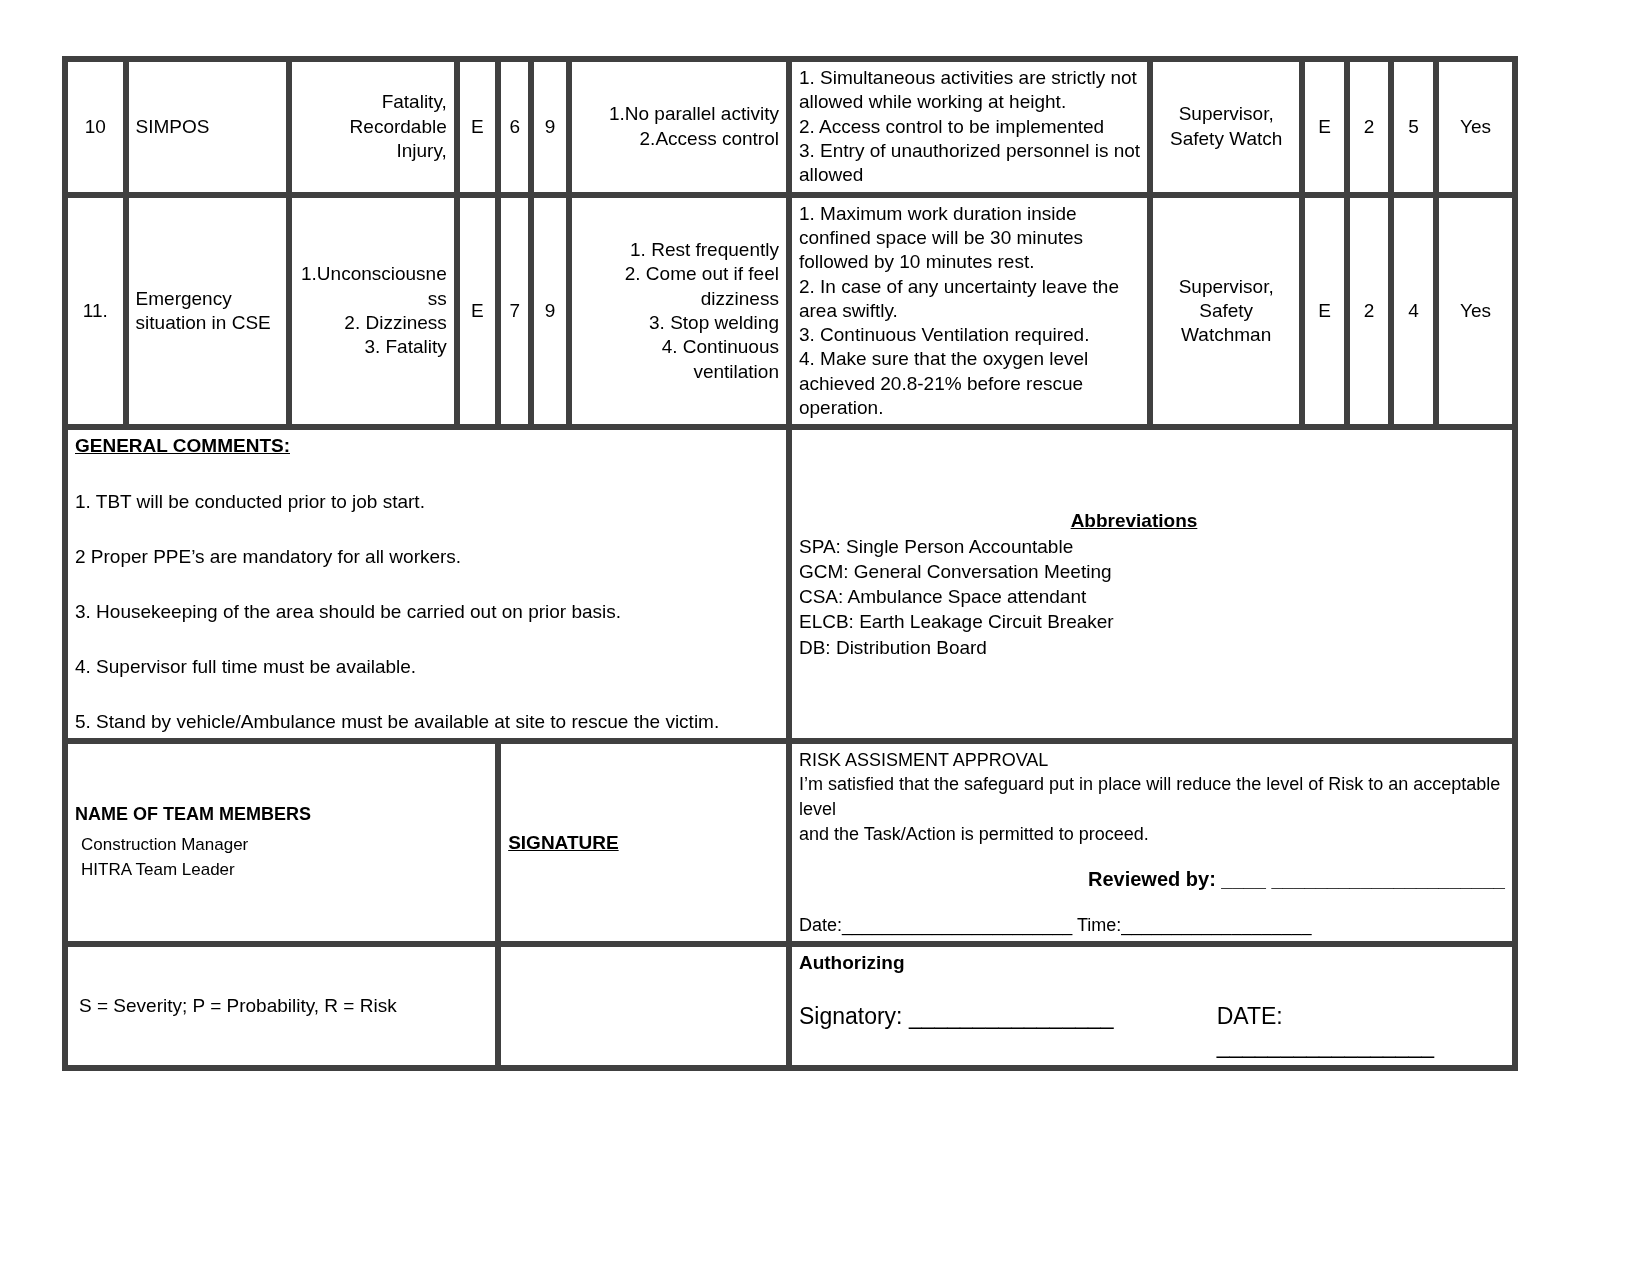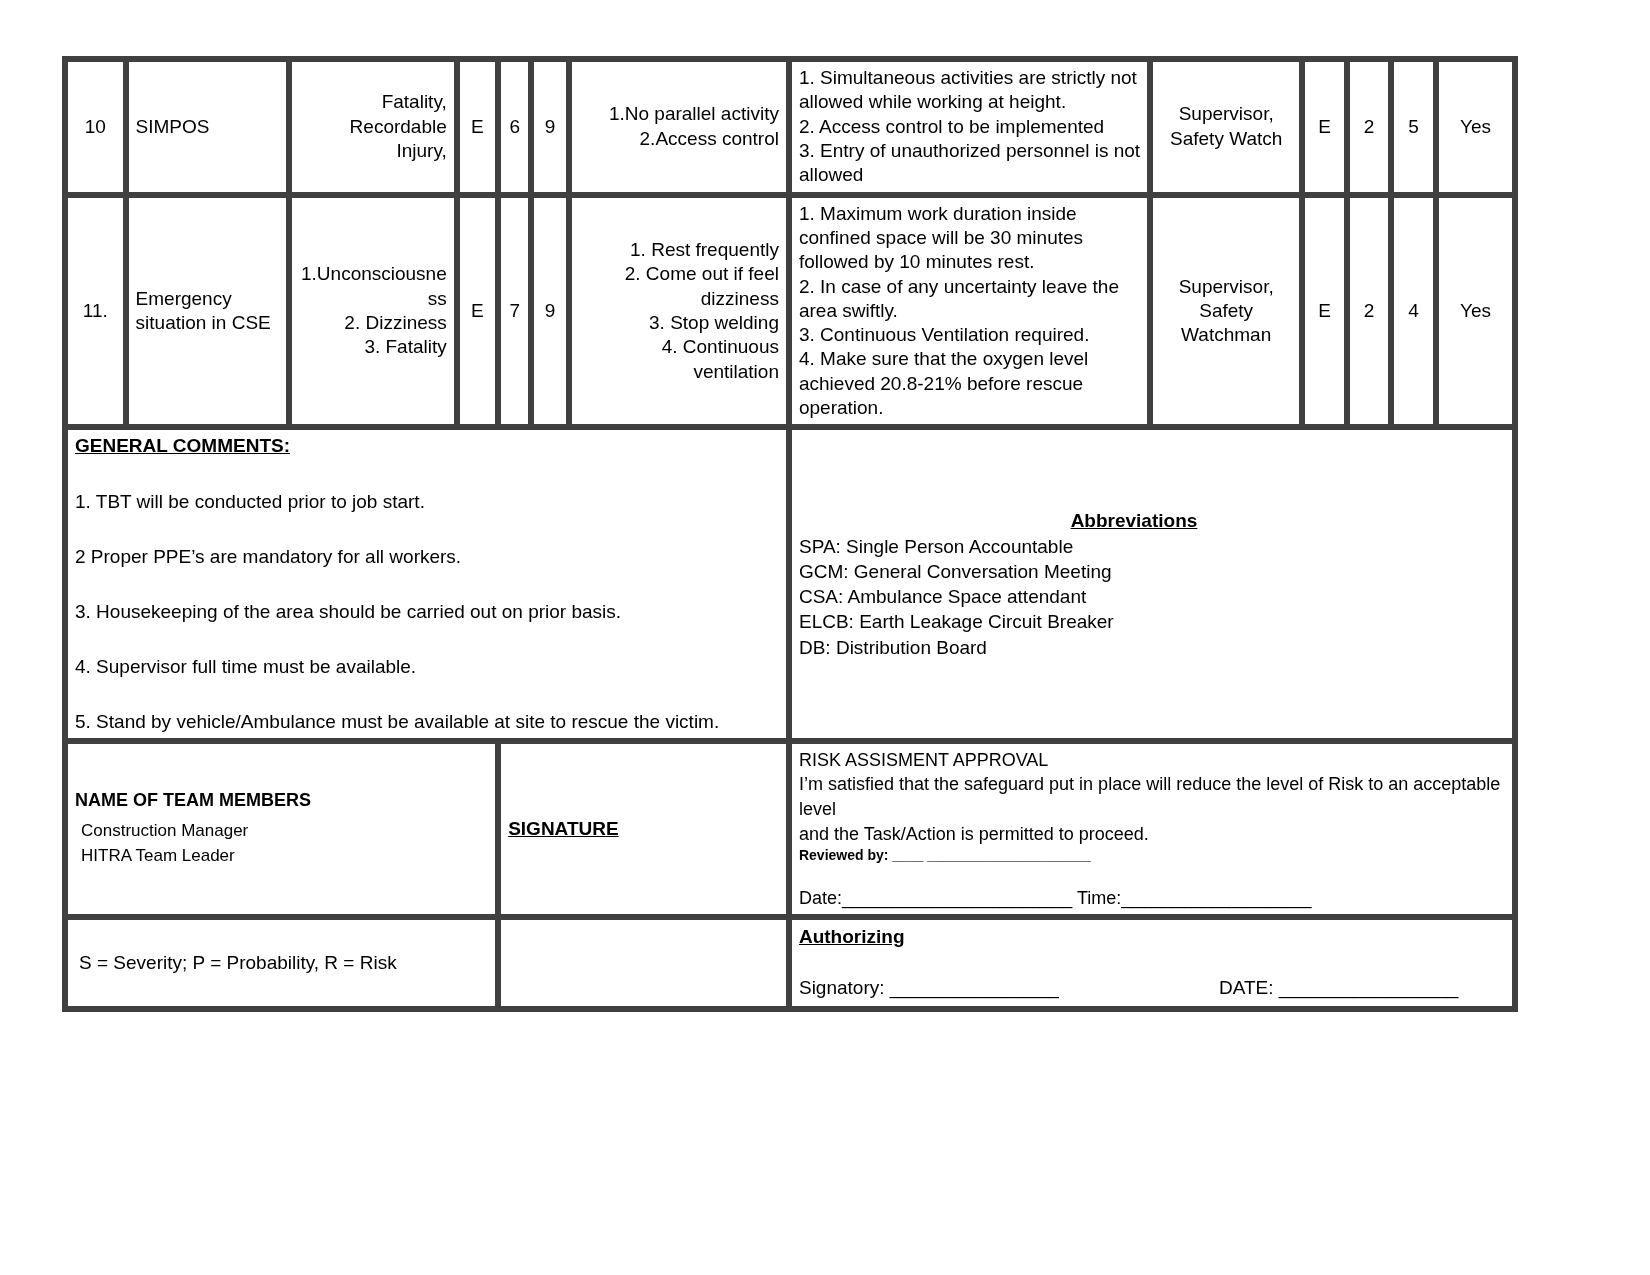--- a/index.html
+++ b/index.html
@@ -83,31 +83,31 @@
   .tm-cell { vertical-align: top; padding: 14px 8px 10px 8px; height: 120px; }
   .tm-title { font-weight: bold; margin-bottom: 6px; font-size: 18px;}
   .tm-name { font-size: 17px; line-height: 1.5; padding-left: 6px; }
 
   .sig-cell { vertical-align: top; padding: 8px 8px 10px 14px; }
   .sig-title { font-weight: bold; text-decoration: underline; font-size: 19px; }
 
   .ap-cell { vertical-align: top; padding: 8px 10px 10px 12px; }
   .ap-head { font-size: 18px; line-height: 1.35; }
   .ap-body { font-size: 18px; line-height: 1.38; }
-  .ap-review { font-weight: bold; font-size: 14px; }
+  .ap-review { font-weight: bold; margin-top: 20px; font-size: 20px; text-align: right; }
   .ap-datetime { margin-top: 22px; font-size: 18px; }
 
   .legend-cell { vertical-align: middle; padding: 24px 8px 24px 8px; height: 78px; }
   .legend-text { font-size: 19px; padding-left: 4px; }
 
   .auth-cell { vertical-align: top; padding: 8px 10px 12px 12px; }
-  .auth-title { font-weight: bold; text-decoration: underline; font-size: 19px; }
+  .auth-title { font-weight: bold; font-size: 19px; }
   .auth-row {
     margin-top: 26px;
-    font-size: 19px;
+    font-size: 23px;
     display: flex;
     justify-content: flex-start;
   }
   .auth-sig { width: 420px; }
   .auth-date { }
 </style>
 </head>
 <body>
 
 <div class="page">

